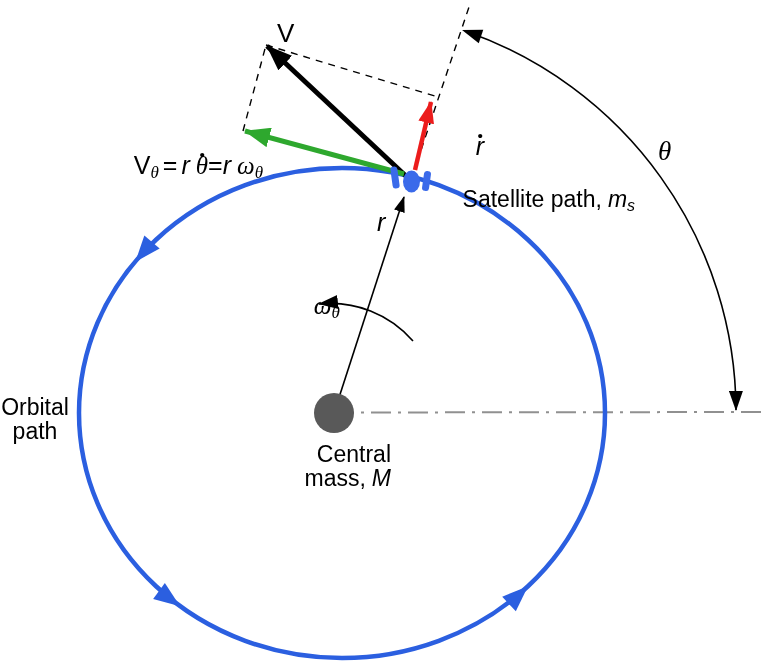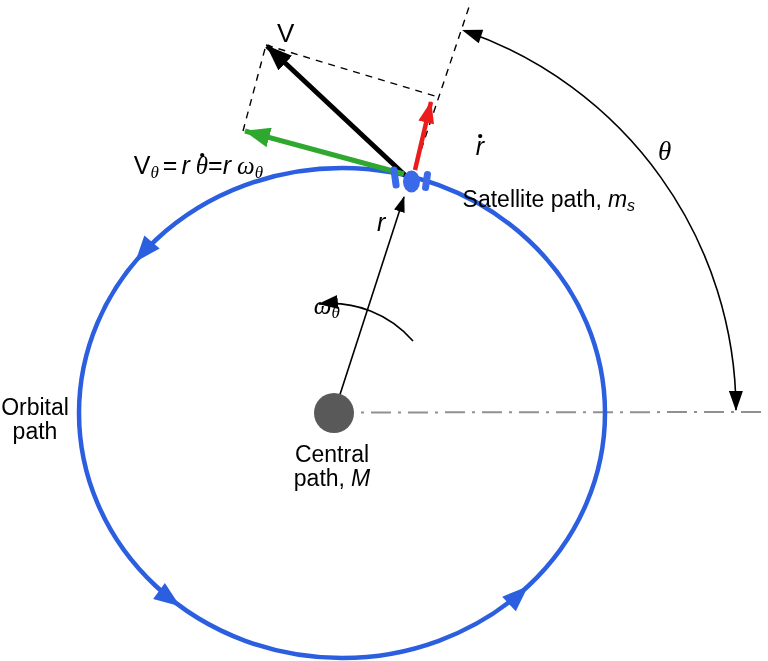--- a/index.html
+++ b/index.html
@@ -102,18 +102,18 @@
 
   <div class="lbl f25" style="left:286px;top:268px;">
     <span class="greek">ω</span><span class="subsc">θ</span>
   </div>
 
   <div class="lbl f23 center twoline" style="left:0px;top:359px;width:70px;margin-top:36px;">
     <div>Orbital</div>
     <div>path</div>
   </div>
 
-  <div class="lbl f23 center twoline" style="left:279px;top:442px;width:106px;">
+  <div class="lbl f23 center twoline" style="left:285px;top:442px;width:106px;text-align:right;">
     <div>Central</div>
-    <div><span>path,</span><span class="ital mgap">M</span></div>
+    <div><span>mass,</span><span class="ital mgap">M</span></div>
   </div>
 
 </div>
 
 </body></html>

